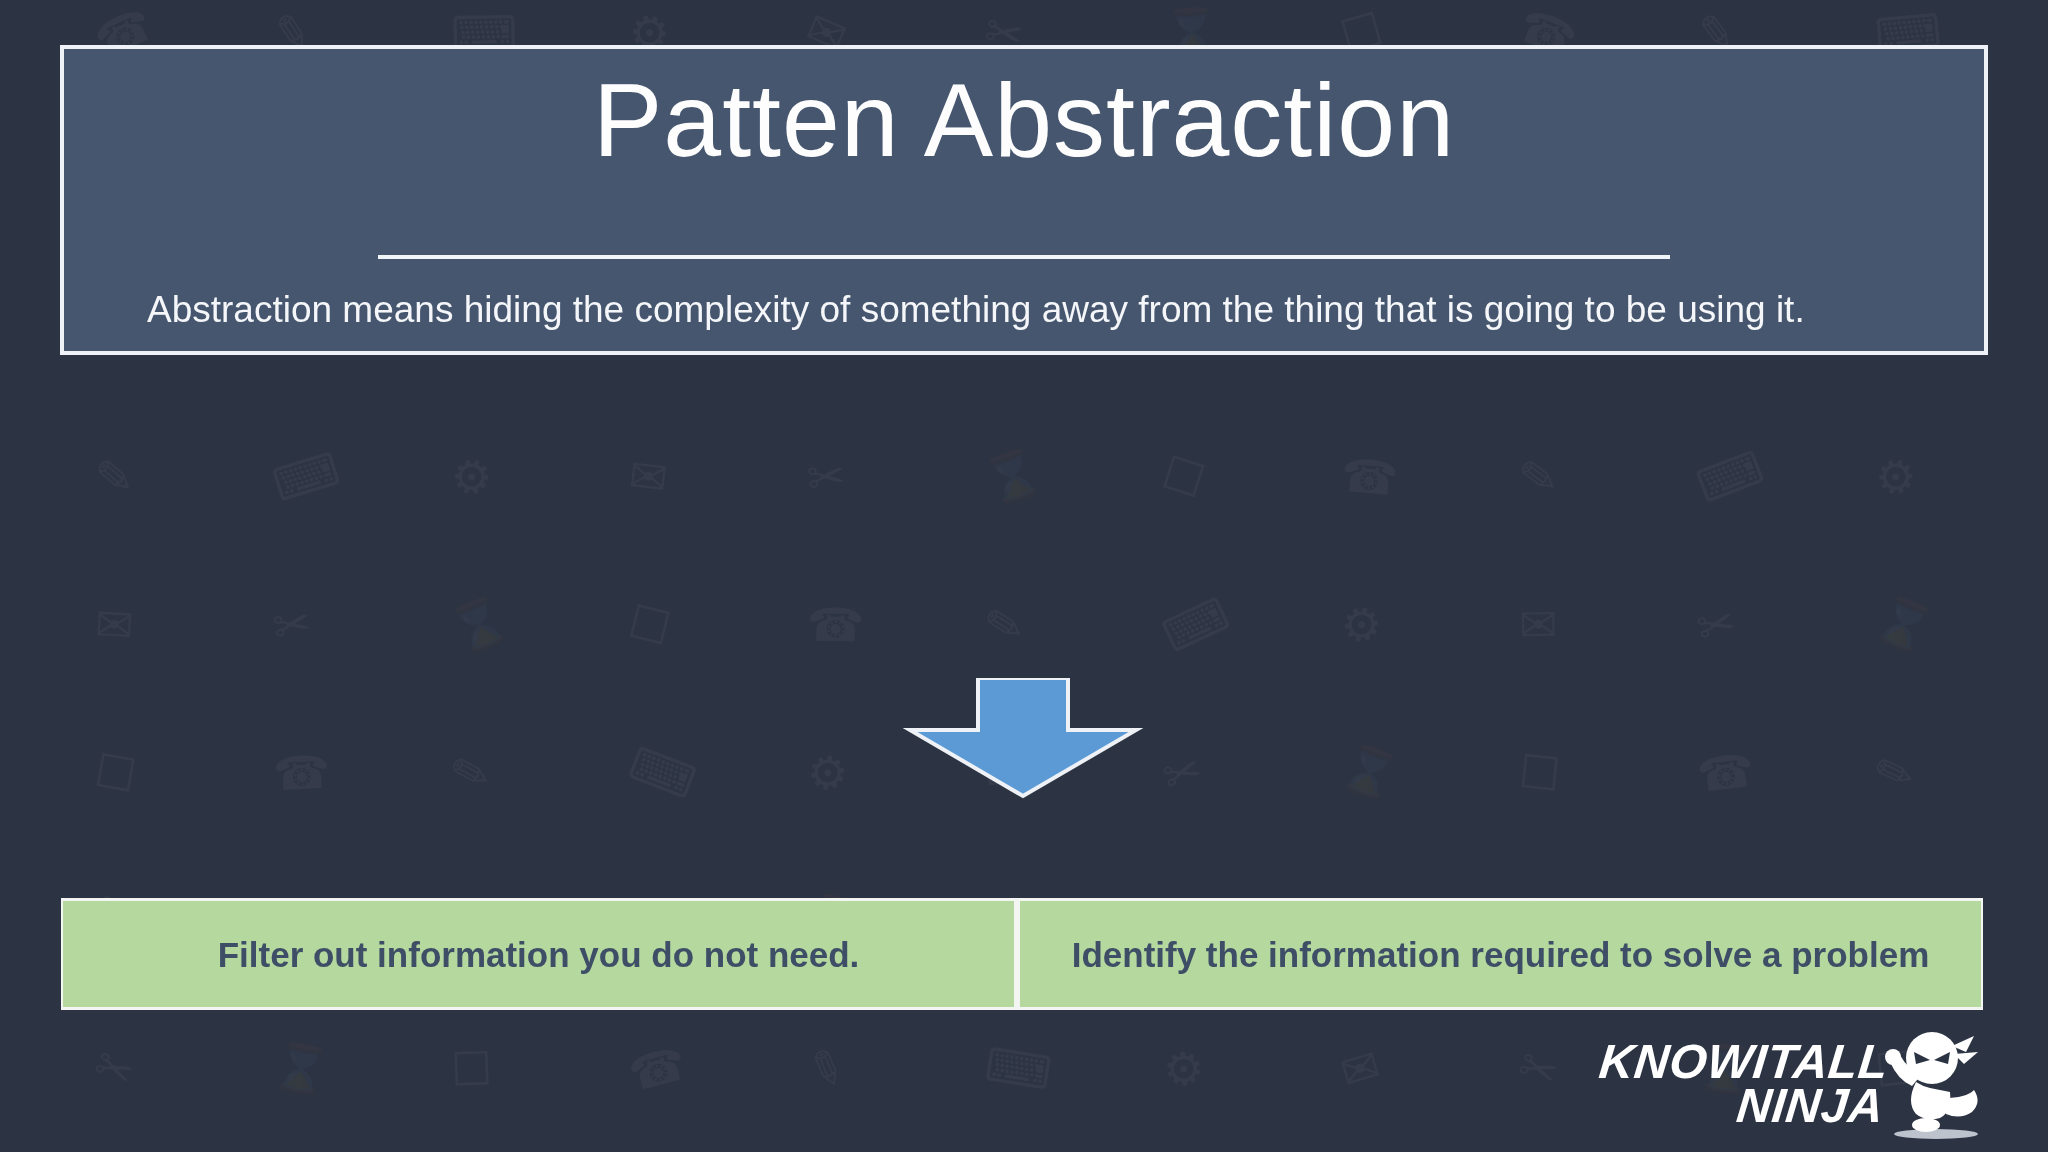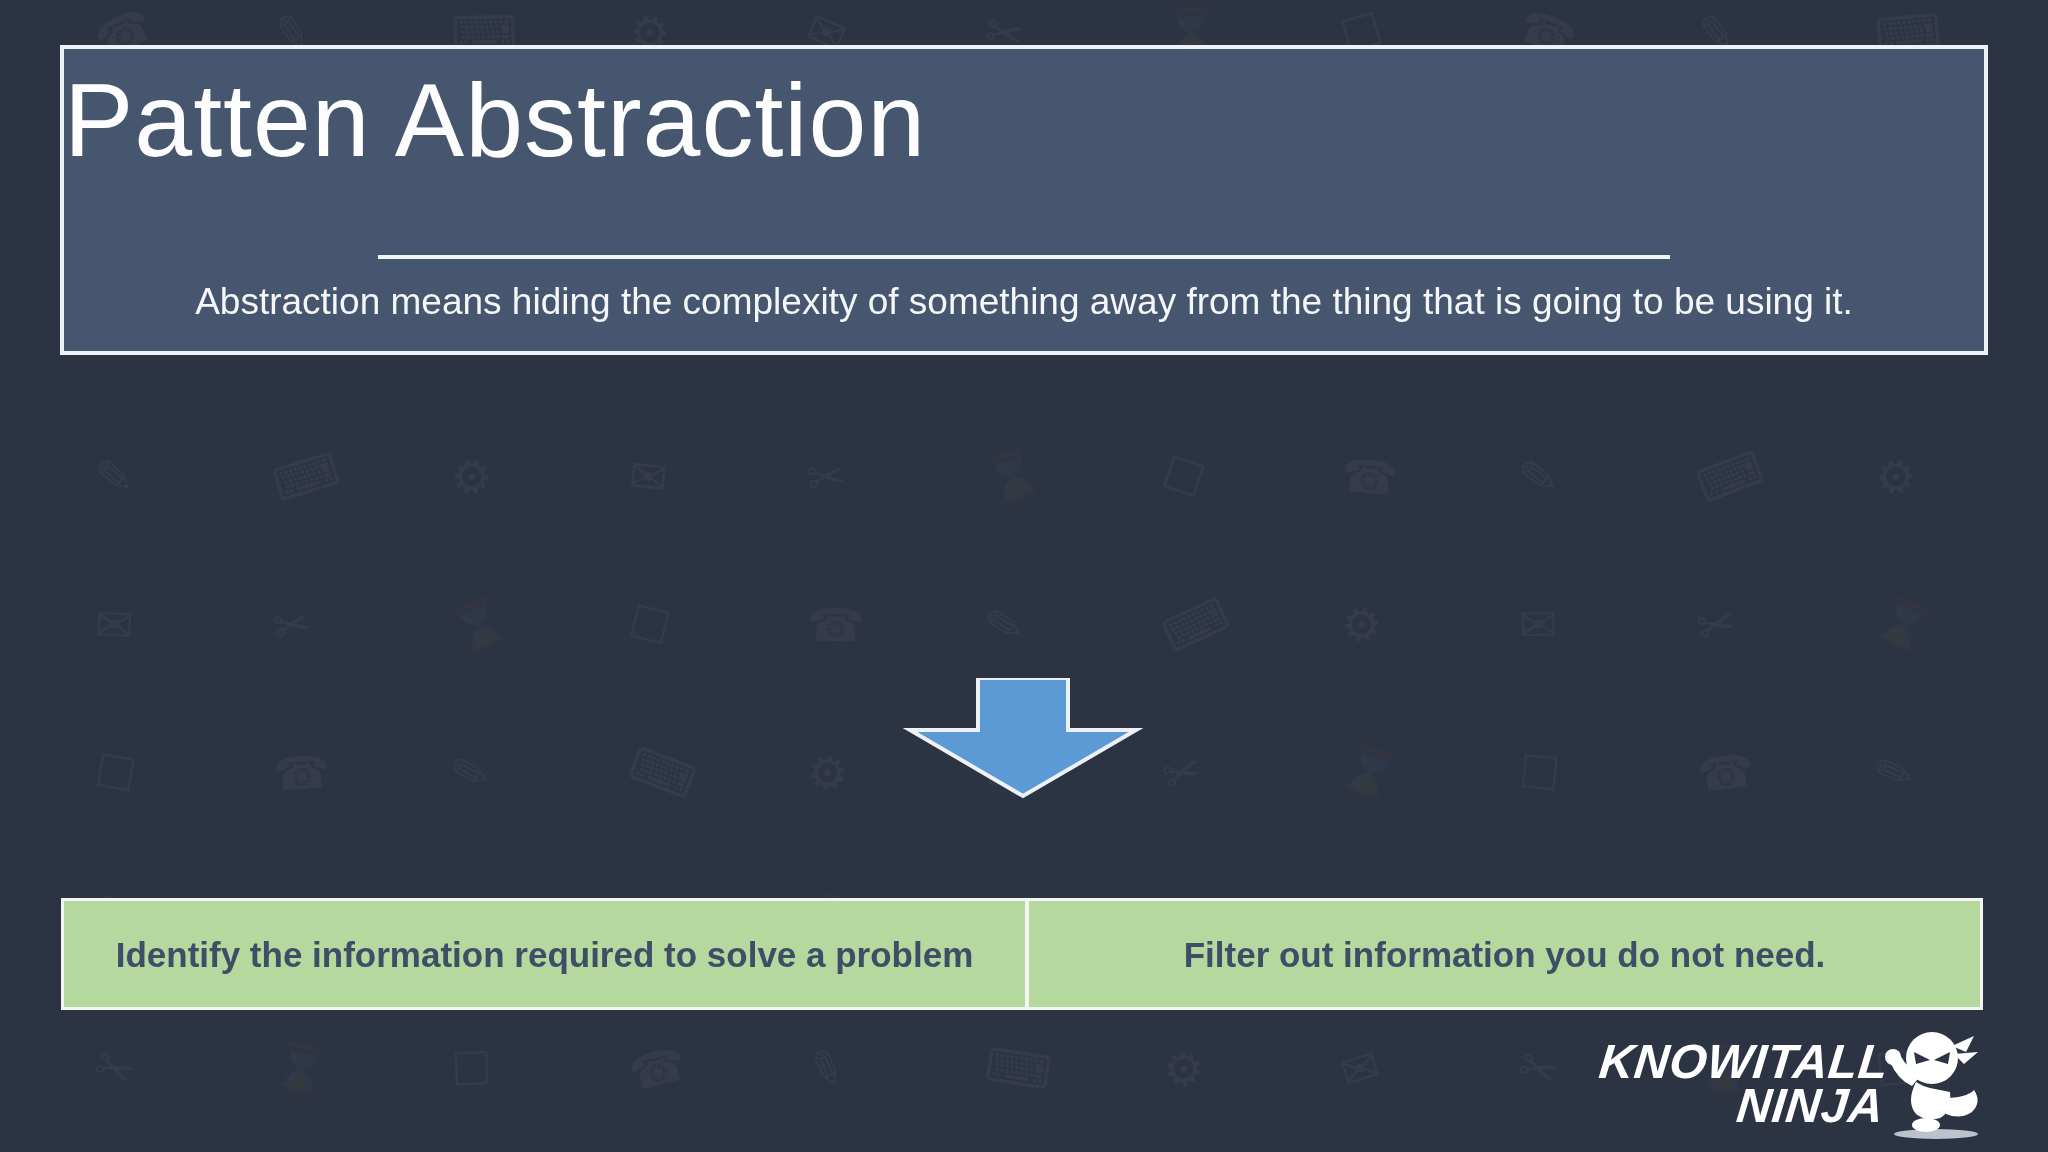--- a/index.html
+++ b/index.html
@@ -17,30 +17,30 @@
     position:absolute;font-size:46px;color:rgba(255,255,255,0.045);
     user-select:none;line-height:1;
   }
   
   .title-box{
     position:absolute;left:60px;top:45px;width:1920px;height:302px;
     background:#46566e;border:4px solid #eef1f5;z-index:1;
   }
   .title-box h1{
     position:absolute;top:12px;left:0;width:100%;margin:0;
-    text-align:left;font-size:104px;font-weight:400;color:#fdfdfe;
+    text-align:center;font-size:104px;font-weight:400;color:#fdfdfe;
     letter-spacing:1px;
   }
   .title-divider{
     position:absolute;top:206px;left:50%;transform:translateX(-50%);
     width:1292px;height:4px;background:#f2f5f8;z-index:1;
   }
   .subtitle{
     position:absolute;top:228px;left:50%;transform:translateX(-50%);
-    width:1770px;margin:0;text-align:center;
+    width:1770px;margin:8px;
     font-size:37px;line-height:50px;color:#f4f6f9;font-weight:400;z-index:2;
   }
   
   .blue-box{
     position:absolute;left:61px;top:461px;width:1922px;height:219px;
     background:#5b9ad5;border:3px solid #dde5ec;box-sizing:border-box;
     display:flex;align-items:center;justify-content:center;z-index:1;
   }
   .blue-box p{
     margin:0;width:1860px;text-align:center;
@@ -183,25 +183,25 @@
     <p class="subtitle">Abstraction means hiding the complexity of something away from the thing that is going to be using it.</p>
   </section>
 
 
   <svg class="arrow-svg" width="2048" height="124" viewBox="0 0 2048 124">
     <polygon points="978,0 1068,0 1068,52 1136,52 1023,118 910,52 978,52" fill="#5b9ad5" stroke="#eef1f5" stroke-width="4" stroke-linejoin="miter"></polygon>
   </svg>
 
 
   <div class="parts-row">
+    <div class="part-cell right">
+      <p>Filter out information you do not need.</p>
+    </div>
     <div class="part-cell left">
       <p>Identify the information required to solve a problem</p>
-    </div>
-    <div class="part-cell right">
-      <p>Filter out information you do not need.</p>
     </div>
   </div>
 
   <div class="logo">
     <div class="logo-text">
       <span class="logo-line">KNOWITALL</span>
       <span class="logo-line">NINJA</span>
     </div>
     <svg class="ninja-svg" width="108" height="112" viewBox="0 0 108 112">
 

